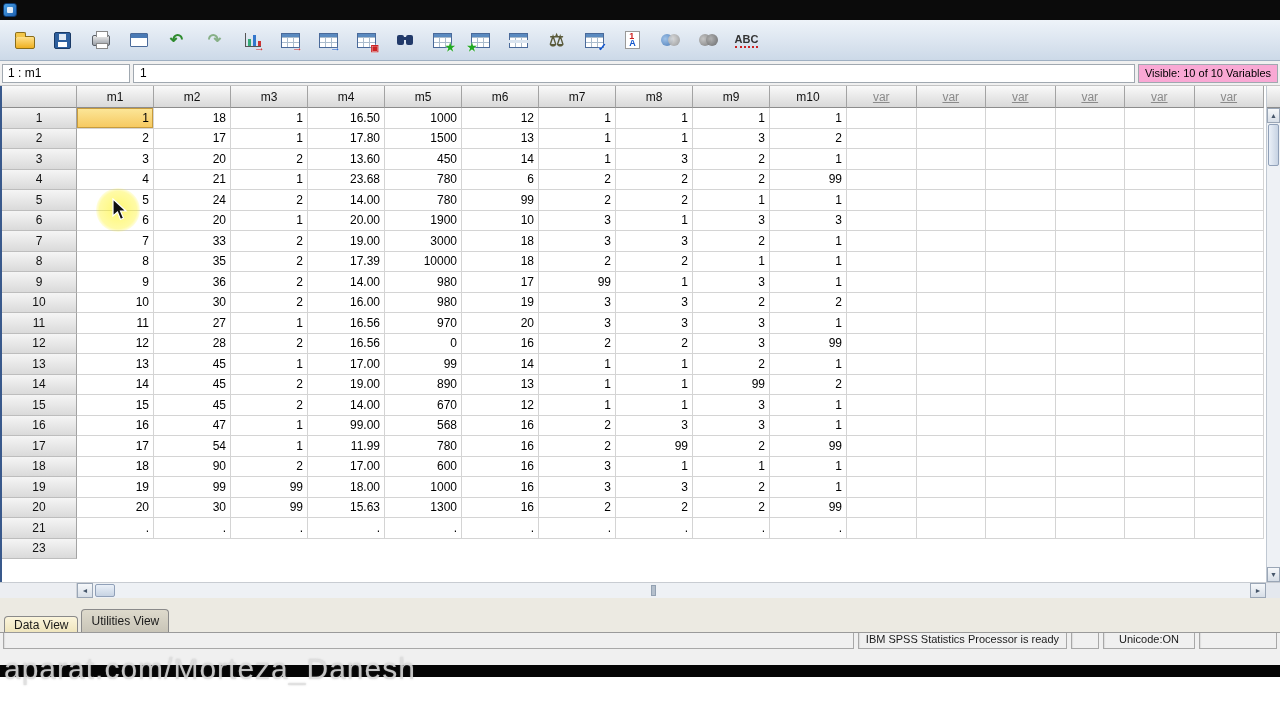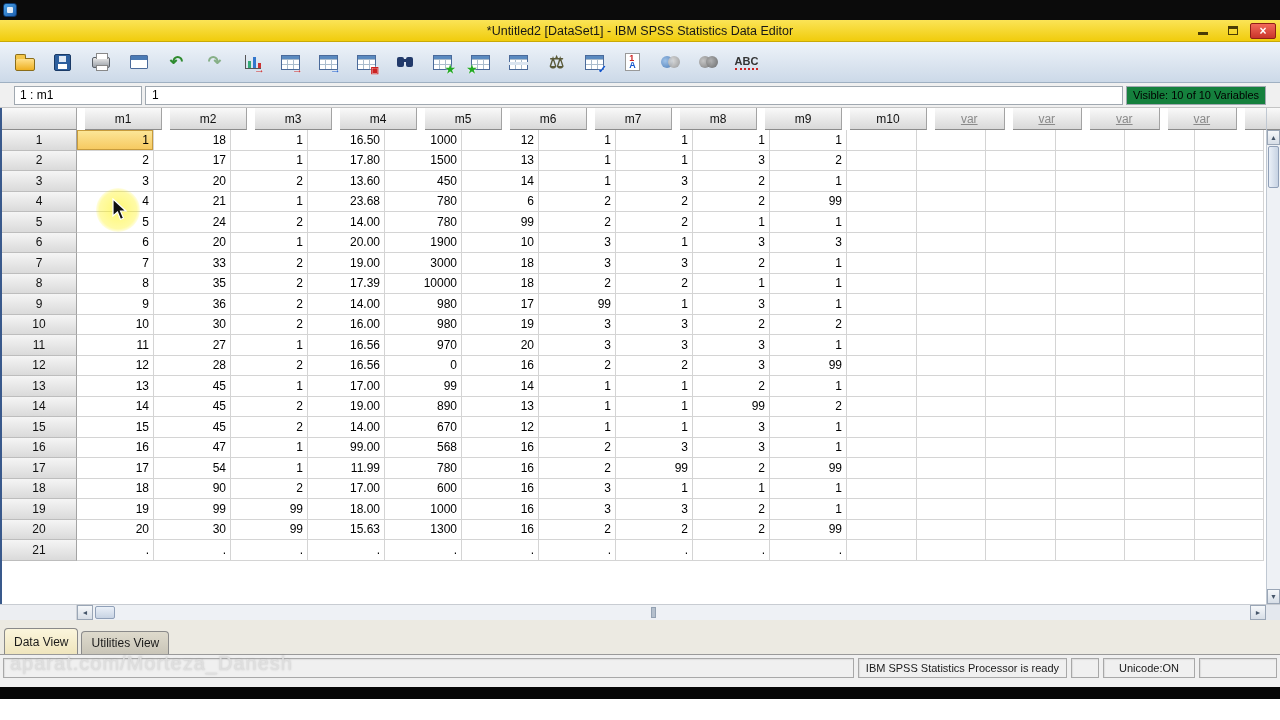--- a/index.html
+++ b/index.html
@@ -57,29 +57,29 @@
   .ic-venn { width:12px; height:12px; border-radius:50%; background:radial-gradient(circle at 35% 40%, #9fc2e8, #4a7ab5); position:relative; margin-right:7px; }
   .ic-venn::after { content:""; position:absolute; left:7px; top:0; width:12px; height:12px; border-radius:50%; background:radial-gradient(circle at 35% 40%, #dadada, #8f8f8f); opacity:.9; }
   .ic-venn.dark { background:radial-gradient(circle at 35% 40%, #c5c5c5, #7c7c7c); }
   .ic-venn.dark::after { background:radial-gradient(circle at 35% 40%, #b0b0b0, #5c5c5c); }
   .ic-abc { font-size:11px; font-weight:bold; color:#333; border-bottom:2px dotted #cc2222; padding-bottom:1px; }
   .ic-chart { width:16px; height:14px; border-left:1px solid #555; border-bottom:1px solid #555;
       background-image:linear-gradient(#33aa77,#33aa77),linear-gradient(#3377cc,#3377cc),linear-gradient(#cc3333,#cc3333);
       background-size:3px 7px,3px 11px,3px 5px; background-position:2px bottom,7px bottom,12px bottom; background-repeat:no-repeat; }
 
   
-  .cellref { height:25px; background:#f0f0f0; border-bottom:1px solid #c4c4c4; display:flex; align-items:center; padding:0 14px; gap:3px;justify-content:space-between; }
+  .cellref { height:25px; background:#f0f0f0; border-bottom:1px solid #c4c4c4; display:flex; align-items:center; padding:0 2px; gap:3px;justify-content:space-between; }
   .cellref-box { width:128px; height:19px; background:#fff; border:1px solid #a0a8b0; font-size:12px; display:flex; align-items:center; padding-left:5px; }
   .cellref-value { flex:1; height:19px; background:#fff; border:1px solid #a0a8b0; font-size:12px; display:flex; align-items:center; padding-left:6px; }
-  .cellref-visible { width:140px; height:19px; background:#15803d; border:1px solid #a0a8b0; font-size:11px; display:flex; align-items:center; justify-content:center; white-space:nowrap; }
+  .cellref-visible { width:140px; height:19px; background:#f9a8d4; border:1px solid #a0a8b0; font-size:11px; display:flex; align-items:center; justify-content:center; white-space:nowrap; }
 
   
   .grid-region { height:496px; display:flex; border-left:2px solid #39598c; background:#fff; }
   .grid-main { width:1264px; overflow:hidden; }
-  .header-row { display:flex; height:22px;gap:8px; }
+  .header-row { display:flex; height:22px; }
   .corner, .col-h { flex:none; height:22px; background:linear-gradient(#f9f9f9,#d9d9d9); border-right:1px solid #a3a3a3; border-bottom:1px solid #8c8c8c; font-size:12px; display:flex; align-items:center; justify-content:center; color:#111; }
   .corner { width:75px; }
   .col-h { width:77px; }
   .col-h.varcol { width:69.5px; color:#8a8a8a;text-decoration:underline; }
   .grid-row { display:flex; height:20.5px; }
   .row-h { flex:none; width:75px; background:linear-gradient(#f5f5f5,#dadada); border-right:1px solid #a3a3a3; border-bottom:1px solid #bdbdbd; font-size:12px; display:flex; align-items:center; justify-content:center; color:#111; }
   .cell { flex:none; width:77px; border-right:1px solid #d4d4d4; border-bottom:1px solid #d4d4d4; font-size:12px; display:flex; align-items:center; justify-content:flex-end; padding-right:4px; color:#000; background:#fff; }
   .cell.varcell { width:69.5px; }
   .cell.selected { background:linear-gradient(#fce79a,#f6c85e); box-shadow:inset 0 0 0 1px #c79b3c; }
   .row-empty { flex:1; background:#fff; }
@@ -96,60 +96,46 @@
   .hs-spacer { width:77px; background:#eceef2; border-right:1px solid #d0d4da; }
   .sbtn.h { width:16px; height:100%; font-size:7px; }
   .htrack { flex:1; position:relative; }
   .hthumb { position:absolute; left:2px; top:1px; bottom:1px; width:20px; background:linear-gradient(#eaf0f8,#c7d3e3); border:1px solid #90a0b8; border-radius:2px; }
   .hsplit { position:absolute; left:558px; top:2px; bottom:2px; width:5px; background:#b4bfcc; border:1px solid #93a1b2; }
   .hs-corner { width:14px; background:#e4e8ee; }
 
   
   .tabrow { height:35px; background:#eceae2; display:flex; align-items:flex-end; padding-left:4px; border-bottom:1px solid #9a9a9a; position:relative; }
   .tab { height:23px; padding:0 9px; font-size:12px; color:#1a1a1a; border:1px solid #8a8a8a; border-bottom:none; border-radius:4px 4px 0 0; background:linear-gradient(#dedacc,#c9c5b8); margin-right:3px; display:flex; align-items:center; }
-  .tab.active { background:linear-gradient(#fbf5dc,#efe5bd); height:26px; z-index:2; }
-
-  
-  .statusbar { height:32px; background:#f0f0f0; display:flex; align-items:flex-start; gap:4px; padding:3px 3px 16px; }
+  .tab.active { background:linear-gradient(#fbf5dc,#efe5bd); height:16px; z-index:2; }
+
+  
+  .statusbar { height:32px; background:#f0f0f0; display:flex; align-items:flex-end; gap:4px; padding:3px 3px 16px; }
   .sb-panel { height:20px; border:1px solid #a8a8a8; box-shadow:inset 1px 1px 1px rgba(0,0,0,0.08); background:#f0f0f0; font-size:11px; color:#1a1a1a; display:flex; align-items:center; padding:0 7px; white-space:nowrap; }
   .sb-main { flex:1; }
   .sb-gap { width:28px; }
   .sb-uni { width:92px; justify-content:center; }
   .sb-end { width:78px; }
 
   
-  .watermark { position:absolute; left:10px; top:652px; font-size:20px; letter-spacing:1px; color:rgba(225,225,225,0.85); text-shadow:0 0 2px rgba(120,120,120,0.35); z-index:9; pointer-events:none;text-align:center; }
+  .watermark { position:absolute; left:4px; top:652px; font-size:30px; letter-spacing:1px; color:rgba(225,225,225,0.85); text-shadow:0 0 2px rgba(120,120,120,0.35); z-index:9; pointer-events:none;text-align:center; }
 
   
   .cursor-halo { position:absolute; left:96px; top:188px; width:44px; height:44px; border-radius:50%; background:radial-gradient(circle, rgba(255,242,0,0.55) 0%, rgba(255,242,0,0.35) 60%, rgba(255,242,0,0) 75%); z-index:20; pointer-events:none; }
   .cursor-arrow { position:absolute; left:112px; top:198px; z-index:21; pointer-events:none; }
 </style>
 </head>
 <body>
 
 <div id="screen">
 
   <div class="strip-top">
     <span class="app-icon"></span>
   </div>
 
-  <div class="titlebar">
-    <div class="title-text">*Untitled2 [DataSet1] - IBM SPSS Statistics Data Editor</div>
-    <div class="win-controls">
-      <span class="win-btn">
-          <span class="glyph-min"></span>
-        </span>
-      <span class="win-btn">
-          <span class="glyph-max"></span>
-        </span>
-      <span class="win-btn close">
-          <span>×</span>
-        </span>
-    </div>
-  </div>
 
 
   <div class="toolbar">
       <span class="ticon">
         <span class="ic-folder"></span>
       </span>
       <span class="ticon">
         <span class="ic-floppy"></span>
       </span>
       <span class="ticon">
@@ -638,20 +624,24 @@
             <div class="cell">.</div>
             <div class="cell">.</div>
             <div class="cell">.</div>
             <div class="cell varcell"></div>
             <div class="cell varcell"></div>
             <div class="cell varcell"></div>
             <div class="cell varcell"></div>
             <div class="cell varcell"></div>
             <div class="cell varcell"></div>
           </div>
+          <div class="grid-row">
+            <div class="row-h">23</div>
+            <div class="row-empty"></div>
+          </div>
         </div>
     </div>
     <div class="vscroll">
       <div class="vs-corner"></div>
       <div class="sbtn">▲</div>
       <div class="vthumb"></div>
       <div class="vtrack"></div>
       <div class="sbtn">▼</div>
     </div>
   </div>

